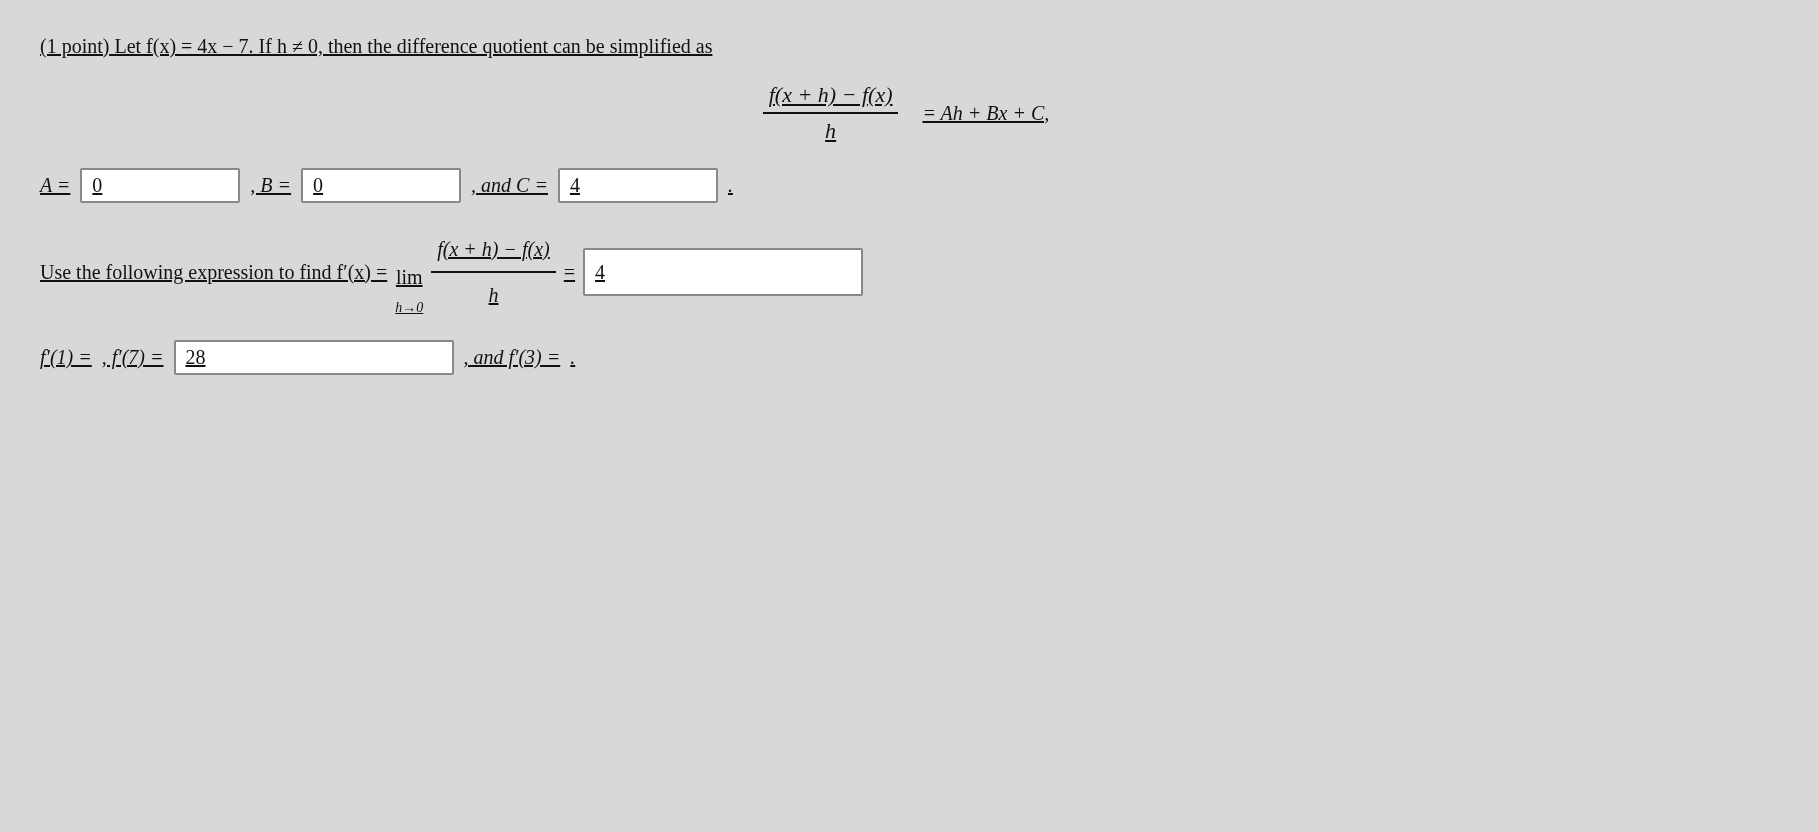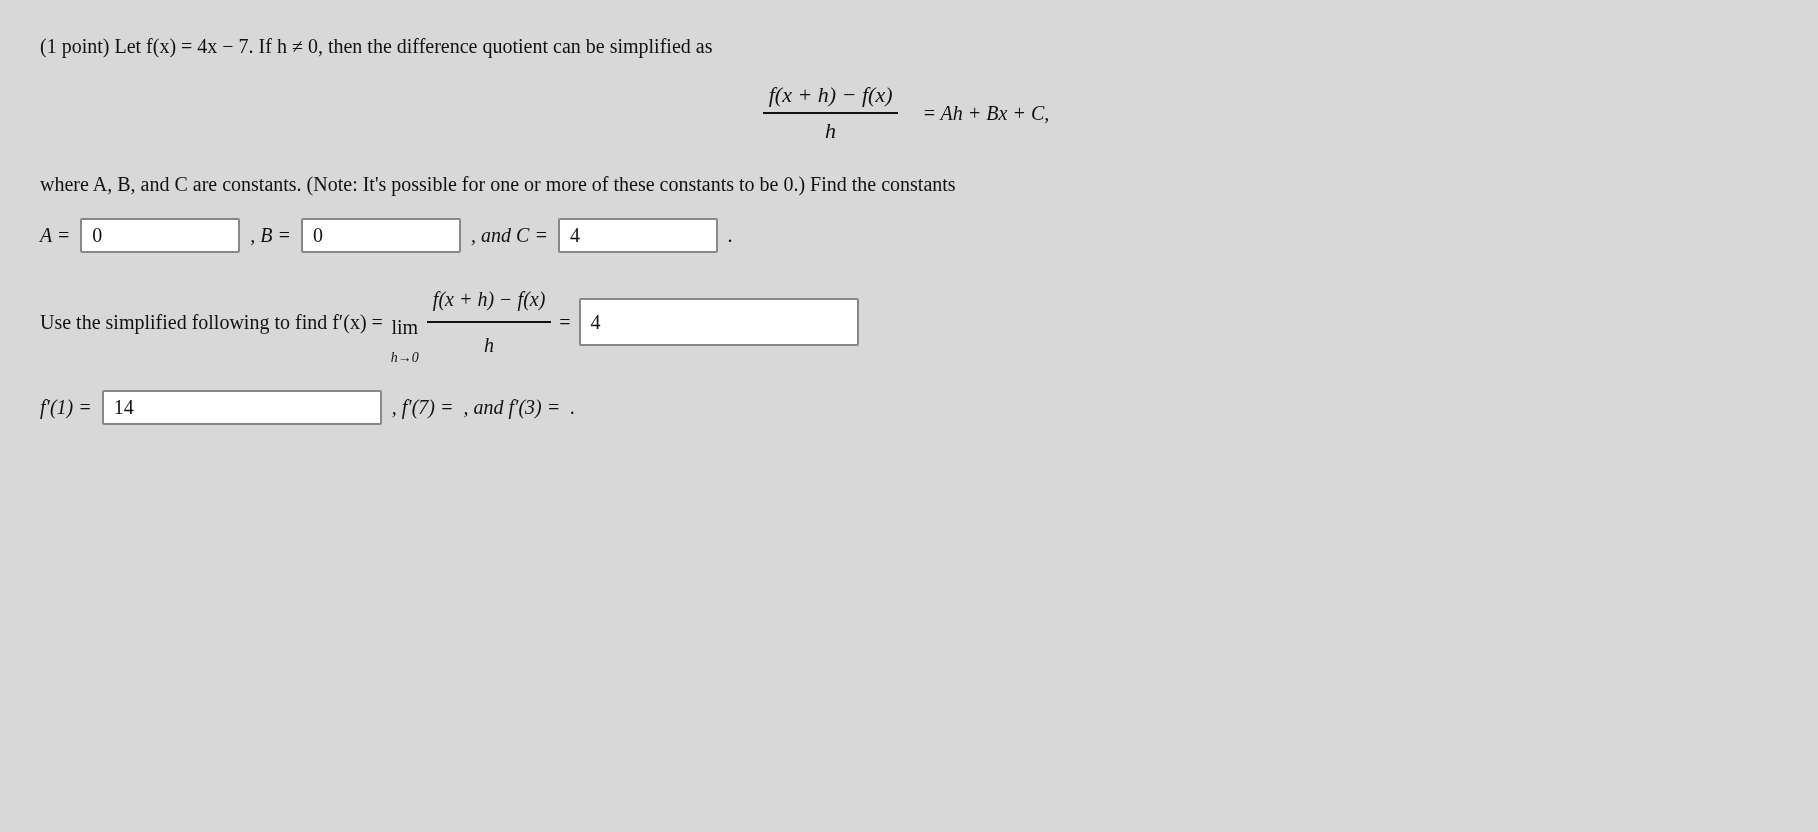--- a/index.html
+++ b/index.html
@@ -13,20 +13,21 @@
       font-family: Georgia, 'Times New Roman', serif;
       font-size: 20px;
       color: #111;
       padding: 30px 40px;
       min-height: 832px;
       width: 1818px;
     }
 
     .problem-container {
       max-width: 1750px;
+      text-decoration: underline;
     }
 
     .line {
       margin-bottom: 18px;
       line-height: 1.6;
     }
 
     .fraction-block {
       display: flex;
       justify-content: center;
@@ -159,52 +160,49 @@
   </div>
 
   <div class="fraction-block">
     <div class="fraction">
       <div class="numerator">f(x + h) − f(x)</div>
       <div class="denominator">h</div>
     </div>
     <span class="equals-sign rhs">= Ah + Bx + C,</span>
   </div>
 
-  <div class="line">
-    <span>where A, B, and C are constants. (Note: It's possible for one or more of these constants to be 0.) Find the constants</span>
-  </div>
 
   <div class="answer-row">
     <span>A =</span>
     <div class="input-box">0</div>
     <span>, B =</span>
     <div class="input-box">0</div>
     <span>, and C =</span>
     <div class="input-box">4</div>
     <span>.</span>
   </div>
 
   <div class="section-line">
-    <span>Use the simplified following to find f′(x) =</span>
+    <span>Use the following expression to find f′(x) =</span>
 
     <span class="lim-stacked">
       <span class="lim-word">lim</span>
       <span class="lim-under">h→0</span>
     </span>
 
     <div class="lim-fraction">
       <div class="num">f(x + h) − f(x)</div>
       <div class="den">h</div>
     </div>
     <span>=</span>
     <div class="input-box large-input">4</div>
   </div>
 
 
   <div class="final-row">
     <span>f′(1) =</span>
-    <div class="input-box large-input">14</div>
     <span>, f′(7) =</span>
+    <div class="input-box large-input">28</div>
     <span>, and f′(3) =</span>
     <span>.</span>
   </div>
 
 </div>
 
 </body></html>

